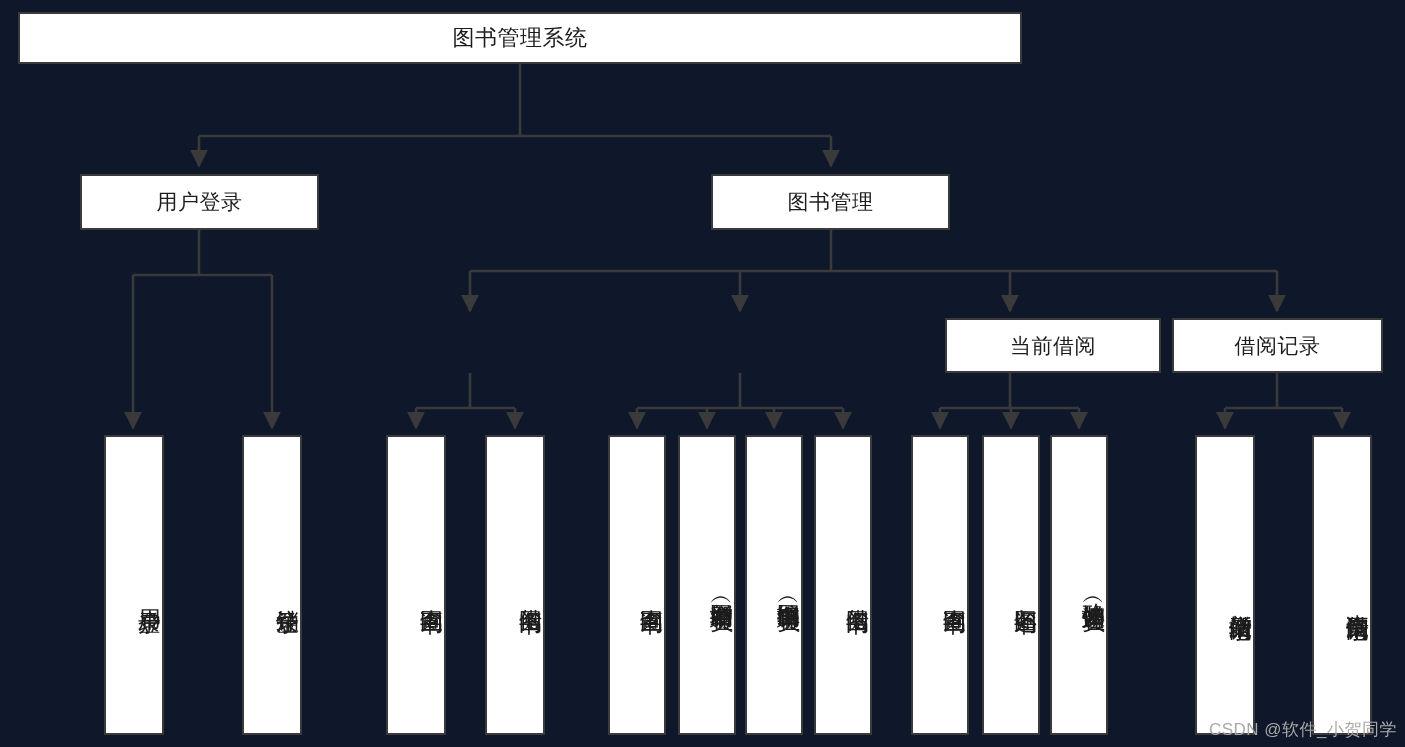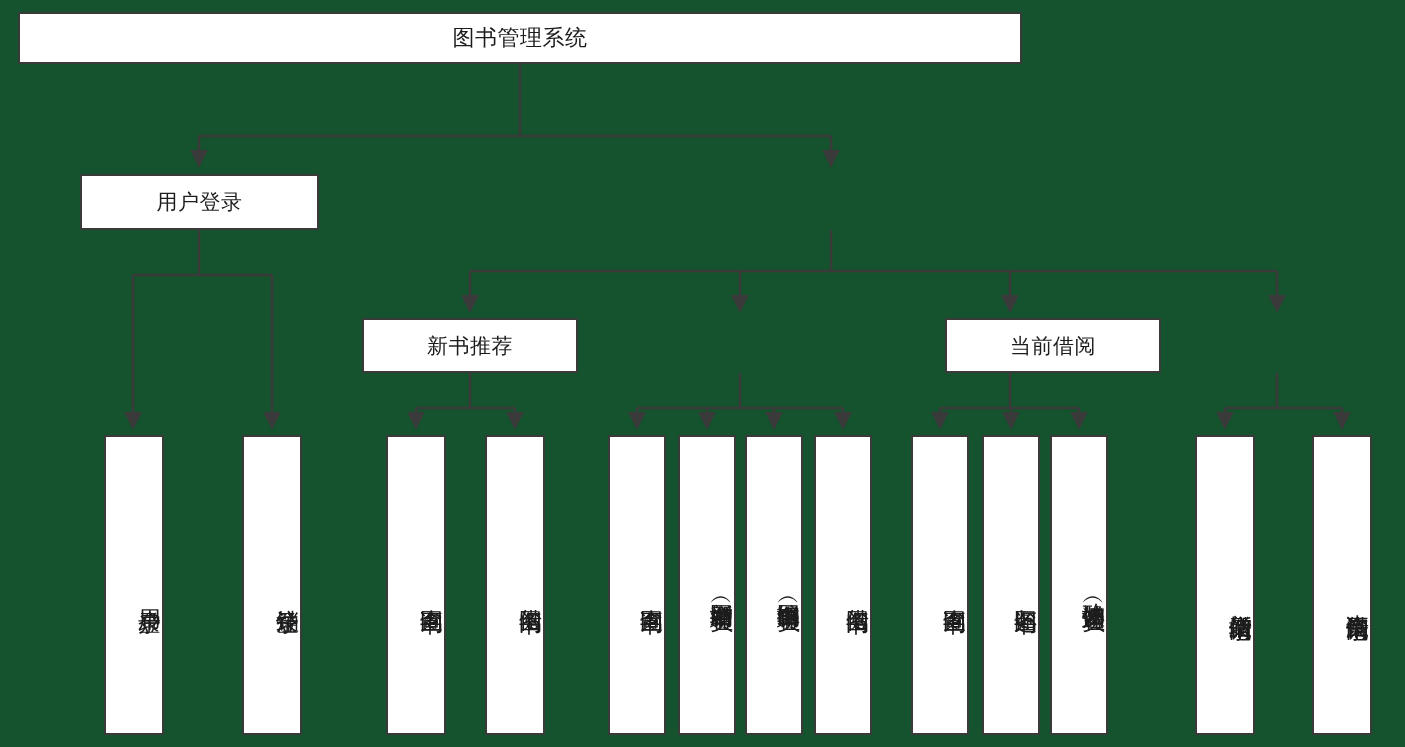--- a/index.html
+++ b/index.html
@@ -7,21 +7,21 @@
     padding: 0;
     background: #ffffff;
   }
   body {
     font-family: "Liberation Sans", "DejaVu Sans", sans-serif;
   }
   #canvas {
     position: relative;
     width: 1405px;
     height: 747px;
-    background: #14532d;
+    background: #0f172a;
     overflow: hidden;
   }
   .node {
     position: absolute;
     box-sizing: border-box;
     border: 2px solid #3a3a3a;
     background: #ffffff;
     display: flex;
     align-items: center;
     justify-content: center;
@@ -121,26 +121,29 @@
     </g>
   </svg>
 
   <div class="node horiz root" style="left:18px; top:12px; width:1004px; height:52px;">
     <span>图书管理系统</span>
   </div>
 
   <div class="node horiz" style="left:80px; top:174px; width:239px; height:56px;">
     <span>用户登录</span>
   </div>
+  <div class="node horiz" style="left:711px; top:174px; width:239px; height:56px;">
+    <span>图书管理</span>
+  </div>
 
-  <div class="node horiz" style="left:362px; top:318px; width:216px; height:55px;">
-    <span>新书推荐</span>
-  </div>
   <div class="node horiz" style="left:945px; top:318px; width:216px; height:55px;">
     <span>当前借阅</span>
+  </div>
+  <div class="node horiz" style="left:1172px; top:318px; width:211px; height:55px;">
+    <span>借阅记录</span>
   </div>
 
   <div class="node vert" style="left:104px; top:435px; width:60px; height:300px;">
     <span>用户登录</span>
   </div>
   <div class="node vert" style="left:242px; top:435px; width:60px; height:300px;">
     <span>注销登录</span>
   </div>
 
   <div class="node vert" style="left:386px; top:435px; width:60px; height:300px;">
@@ -173,14 +176,15 @@
     <span>确认归还（管理员）</span>
   </div>
 
   <div class="node vert" style="left:1195px; top:435px; width:60px; height:300px; padding-top:28px;">
     <span>新增借阅记录</span>
   </div>
   <div class="node vert" style="left:1312px; top:435px; width:60px; height:300px; padding-top:28px;">
     <span>查询借阅记录</span>
   </div>
 
+  <div class="watermark">CSDN @软件_小贺同学</div>
 
 </div>
 
 </body></html>

